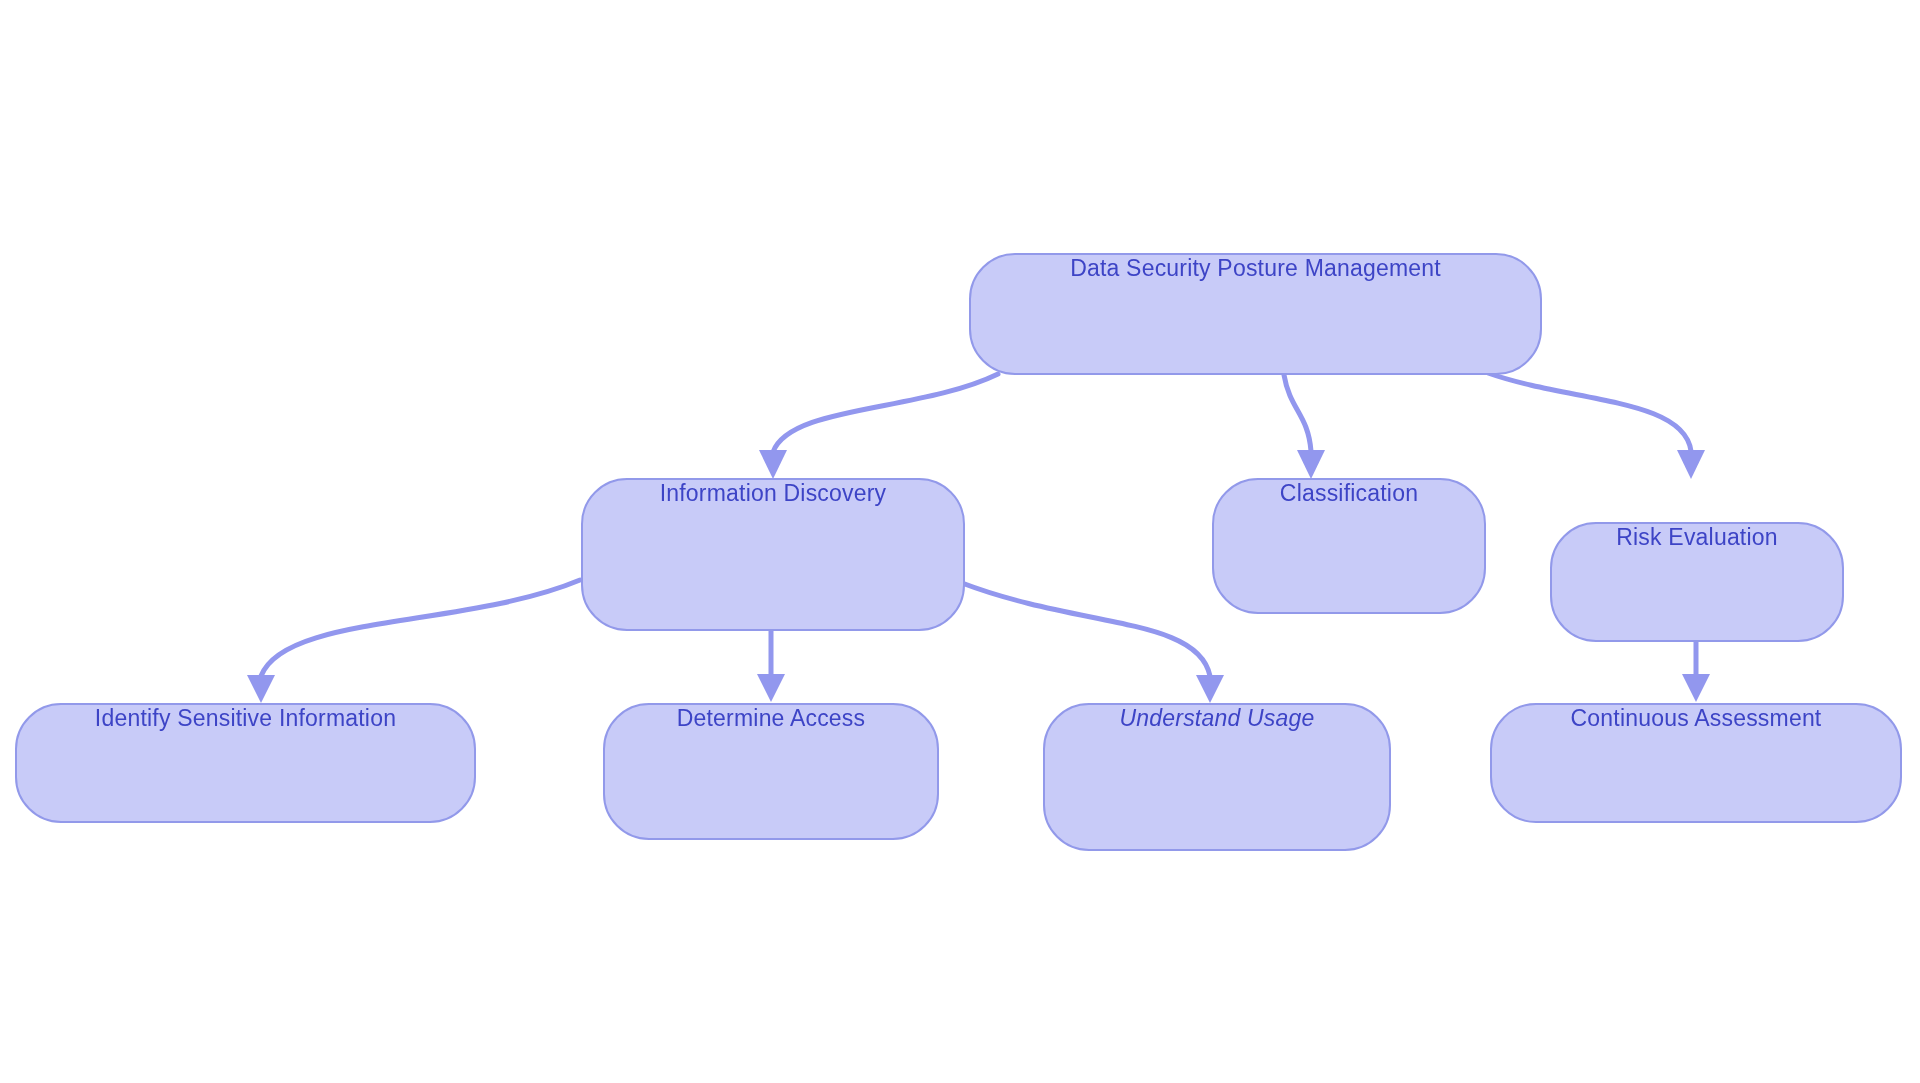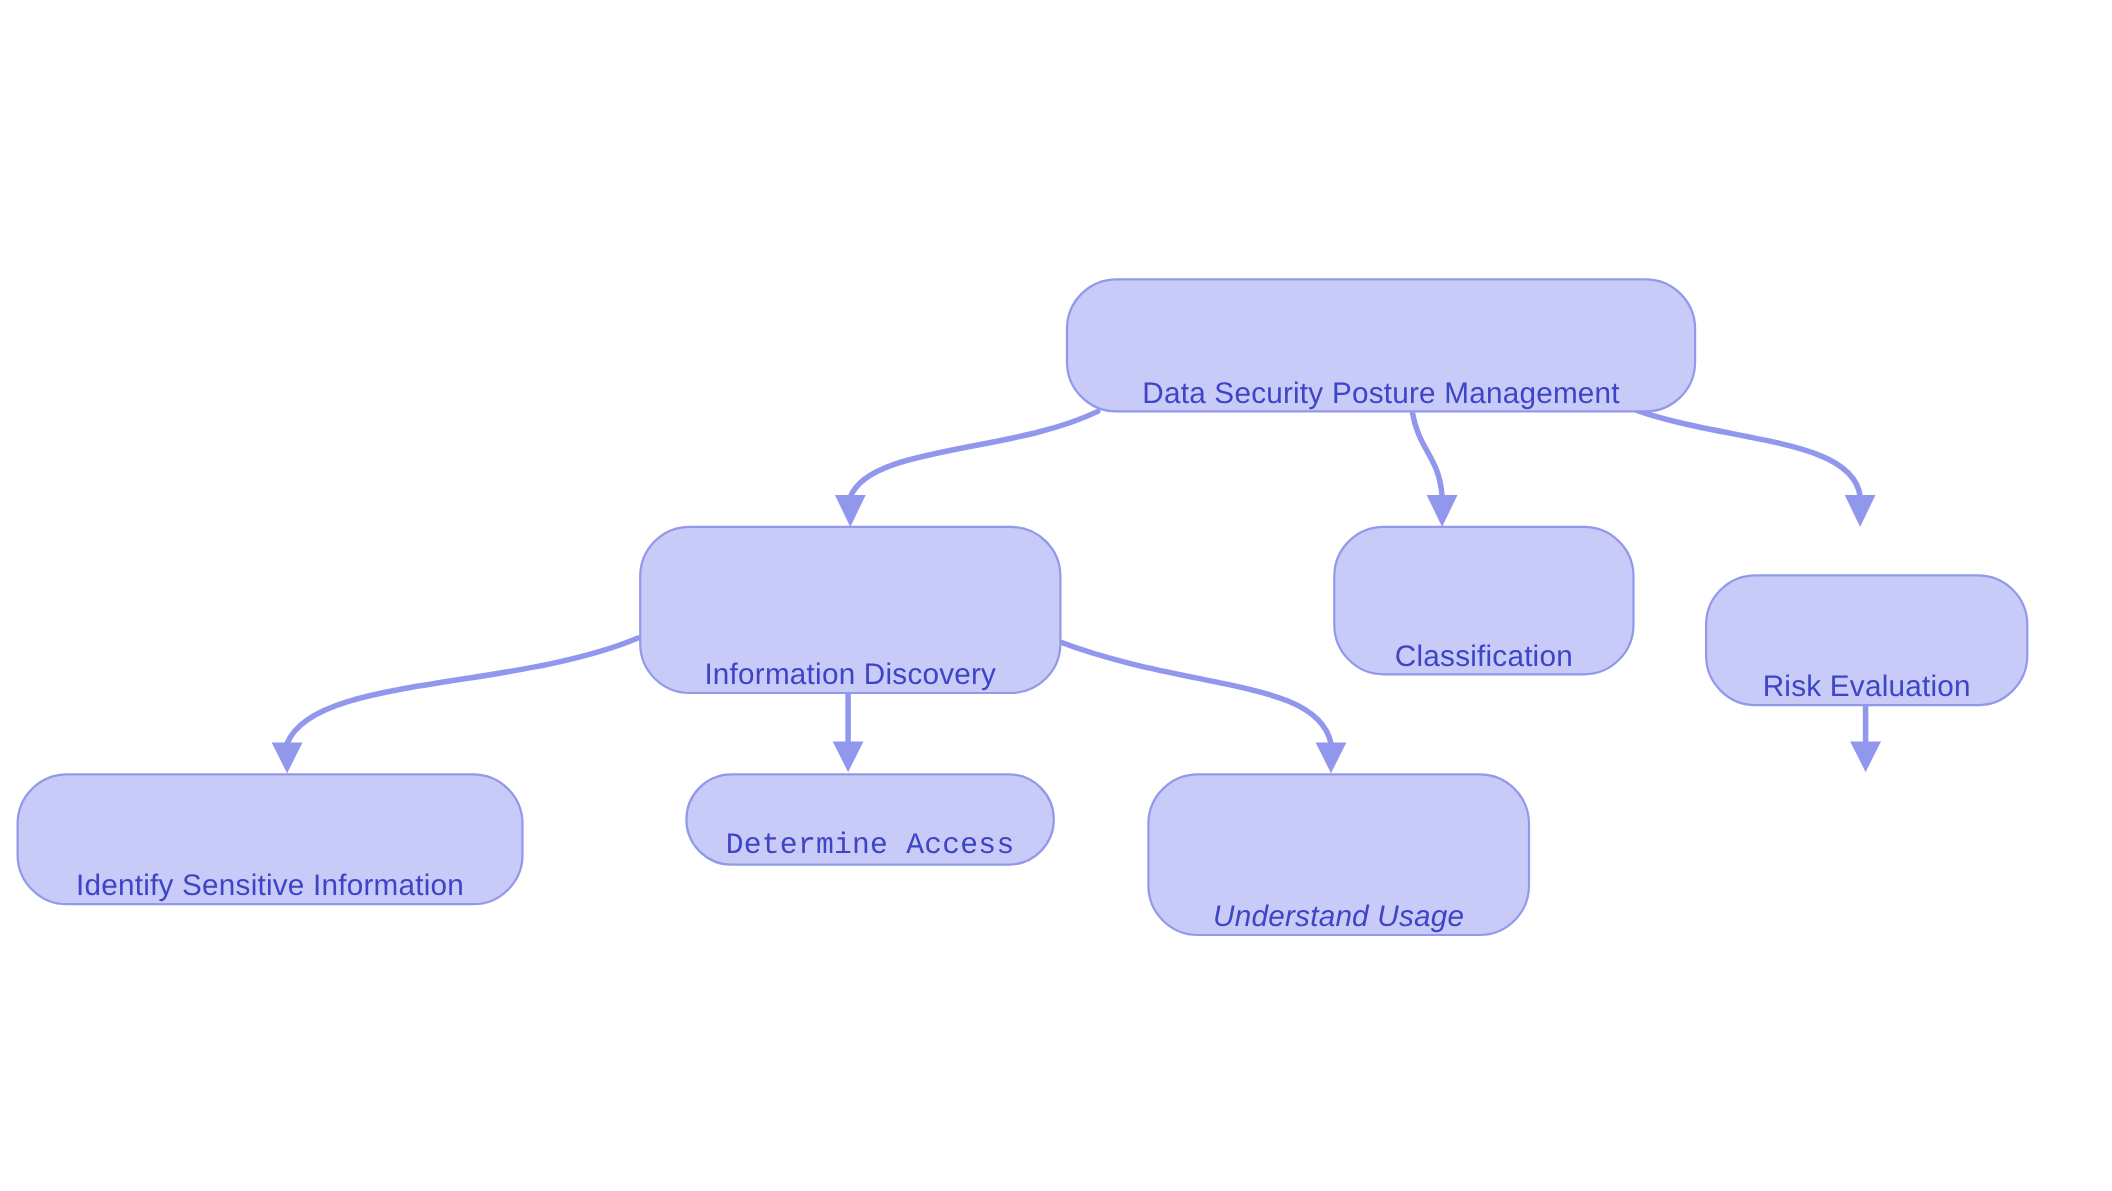--- a/index.html
+++ b/index.html
@@ -22,45 +22,45 @@
     width: 1920px;
     height: 1083px;
   }
   .node {
     position: absolute;
     box-sizing: border-box;
     background: #c8cbf8;
     border: 2px solid #9299ea;
     border-radius: 46px;
     display: flex;
-    align-items: flex-end;
+    align-items: flex-start;
     justify-content: center;
     text-align: center;
     color: #3d44c6;
-    font-size: 27px;
+    font-size: 23px;
     line-height: 1.15;
     letter-spacing: 0.2px;
   }
   .edge-path {
     fill: none;
     stroke: #9297ee;
     stroke-width: 5;
     stroke-linecap: round;
   }
   .edge-head {
     fill: #9297ee;
     stroke: none;
   }
   
   #node-dspm          { left: 969px;  top: 253px; width: 573px; height: 122px; }
   #node-discovery     { left: 581px;  top: 478px; width: 384px; height: 153px; }
   #node-classification{ left: 1212px; top: 478px; width: 274px; height: 136px; }
   #node-risk          { left: 1550px; top: 478px; width: 294px; height: 120px; margin-top: 44px; }
   #node-identify      { left: 15px;   top: 703px; width: 461px; height: 120px; }
-  #node-access        { left: 623px;  top: 703px; width: 336px; height: 84px; font-family: Liberation Mono, monospace; }
+  #node-access        { left: 603px;  top: 703px; width: 336px; height: 137px; }
   #node-usage         { left: 1043px; top: 703px; width: 348px; height: 148px; font-style: italic; }
   #node-continuous    { left: 1490px; top: 703px; width: 412px; height: 120px; }
 </style>
 </head>
 <body>
 
 <div id="canvas">
 
   <svg id="edge-layer" viewBox="0 0 1920 1083">
 
@@ -107,14 +107,17 @@
   </div>
 
   <div class="node" id="node-access">
     <span>Determine Access</span>
   </div>
 
   <div class="node" id="node-usage">
     <span>Understand Usage</span>
   </div>
 
+  <div class="node" id="node-continuous">
+    <span>Continuous Assessment</span>
+  </div>
 
 </div>
 
 </body></html>

